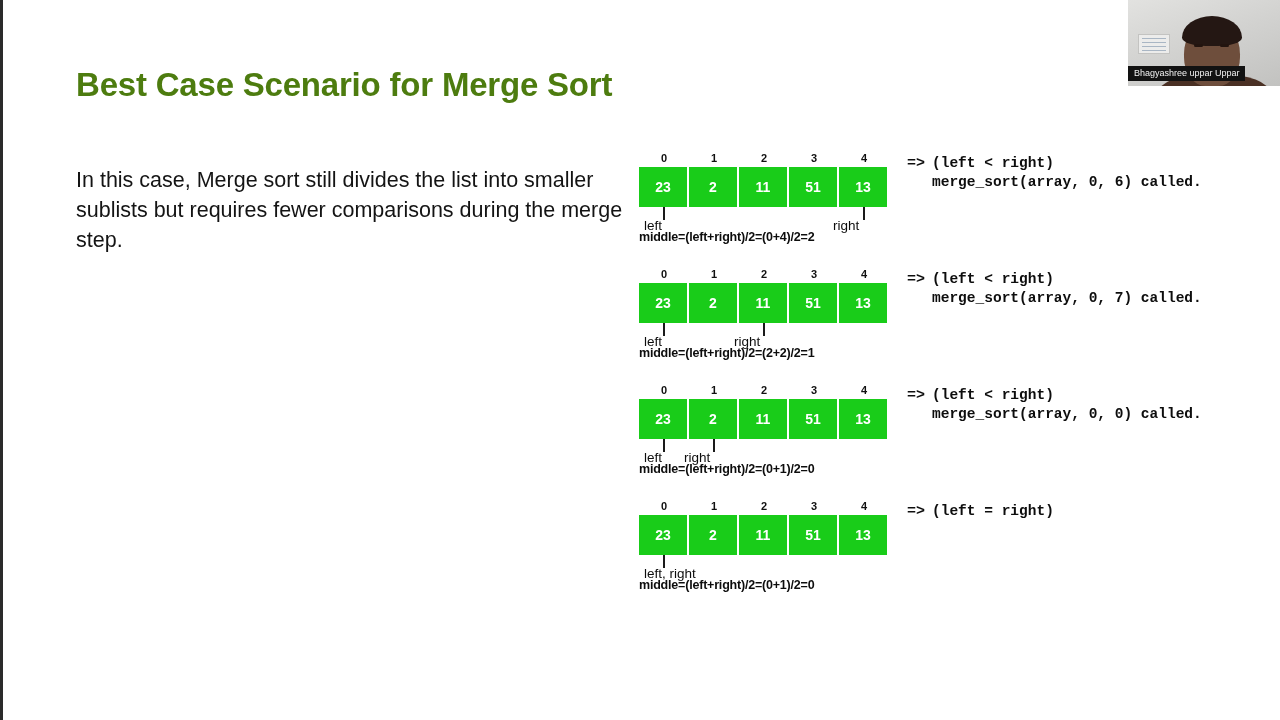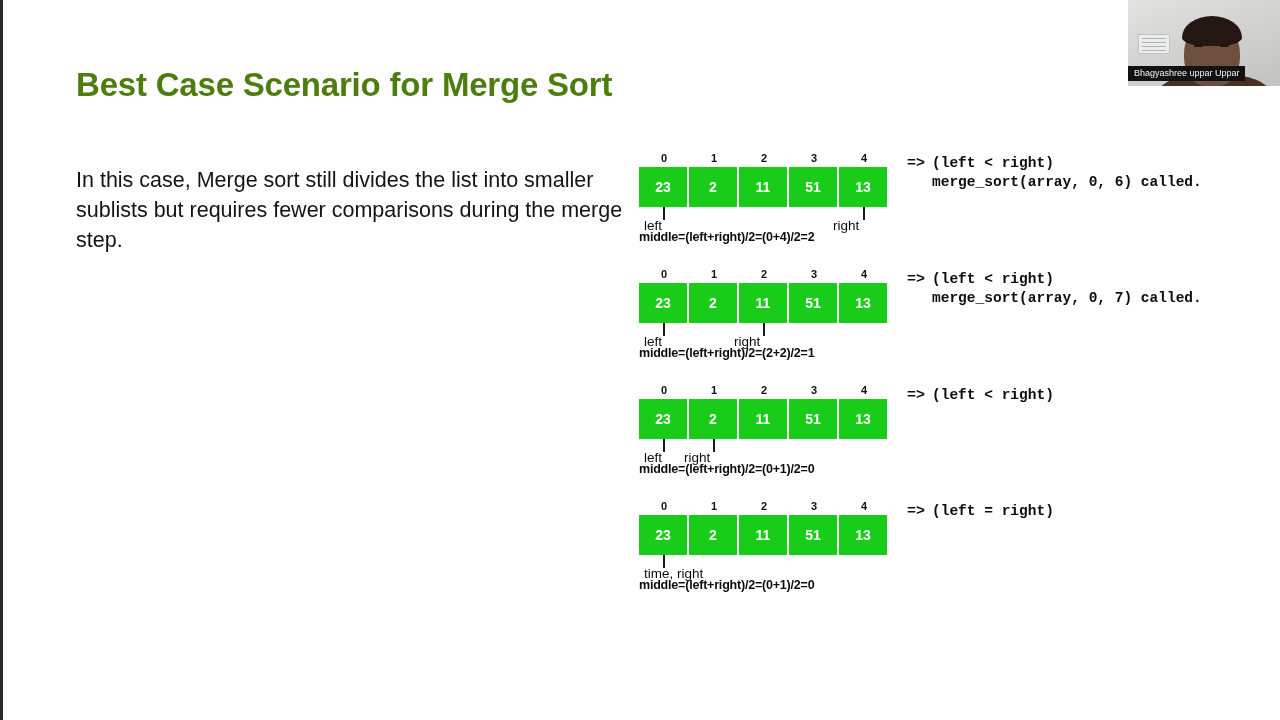--- a/index.html
+++ b/index.html
@@ -334,40 +334,41 @@
         <div class="stalk" style="left:24px"></div>
         <div class="stalk" style="left:74px"></div>
         <span class="ptr-label" style="left:5px">left</span>
         <span class="ptr-label" style="left:45px">right</span>
       </div>
       <div class="middle-line">middle=(left+right)/2=(0+1)/2=0</div>
       <div class="annot">
         <span class="arrow">=&gt;</span>
         <span class="annot-lines">
           <span>(left &lt; right)</span><br>
+          <span>merge_sort(array, 0, 0) called.</span>
         </span>
       </div>
     </div>
 
     <div class="diagram-row">
       <div class="idx-row">
         <span class="idx-label" style="left:0px">0</span>
         <span class="idx-label" style="left:50px">1</span>
         <span class="idx-label" style="left:100px">2</span>
         <span class="idx-label" style="left:150px">3</span>
         <span class="idx-label" style="left:200px">4</span>
       </div>
       <div class="cells">
         <div class="cell" style="left:0px">23</div>
         <div class="cell" style="left:50px">2</div>
         <div class="cell" style="left:100px">11</div>
         <div class="cell" style="left:150px">51</div>
         <div class="cell" style="left:200px">13</div>
         <div class="stalk" style="left:24px"></div>
-        <span class="ptr-label" style="left:5px">time, right</span>
+        <span class="ptr-label" style="left:5px">left, right</span>
       </div>
       <div class="middle-line">middle=(left+right)/2=(0+1)/2=0</div>
       <div class="annot single">
         <span class="arrow">=&gt;</span>
         <span class="annot-lines">
           <span>(left = right)</span>
         </span>
       </div>
     </div>
 

